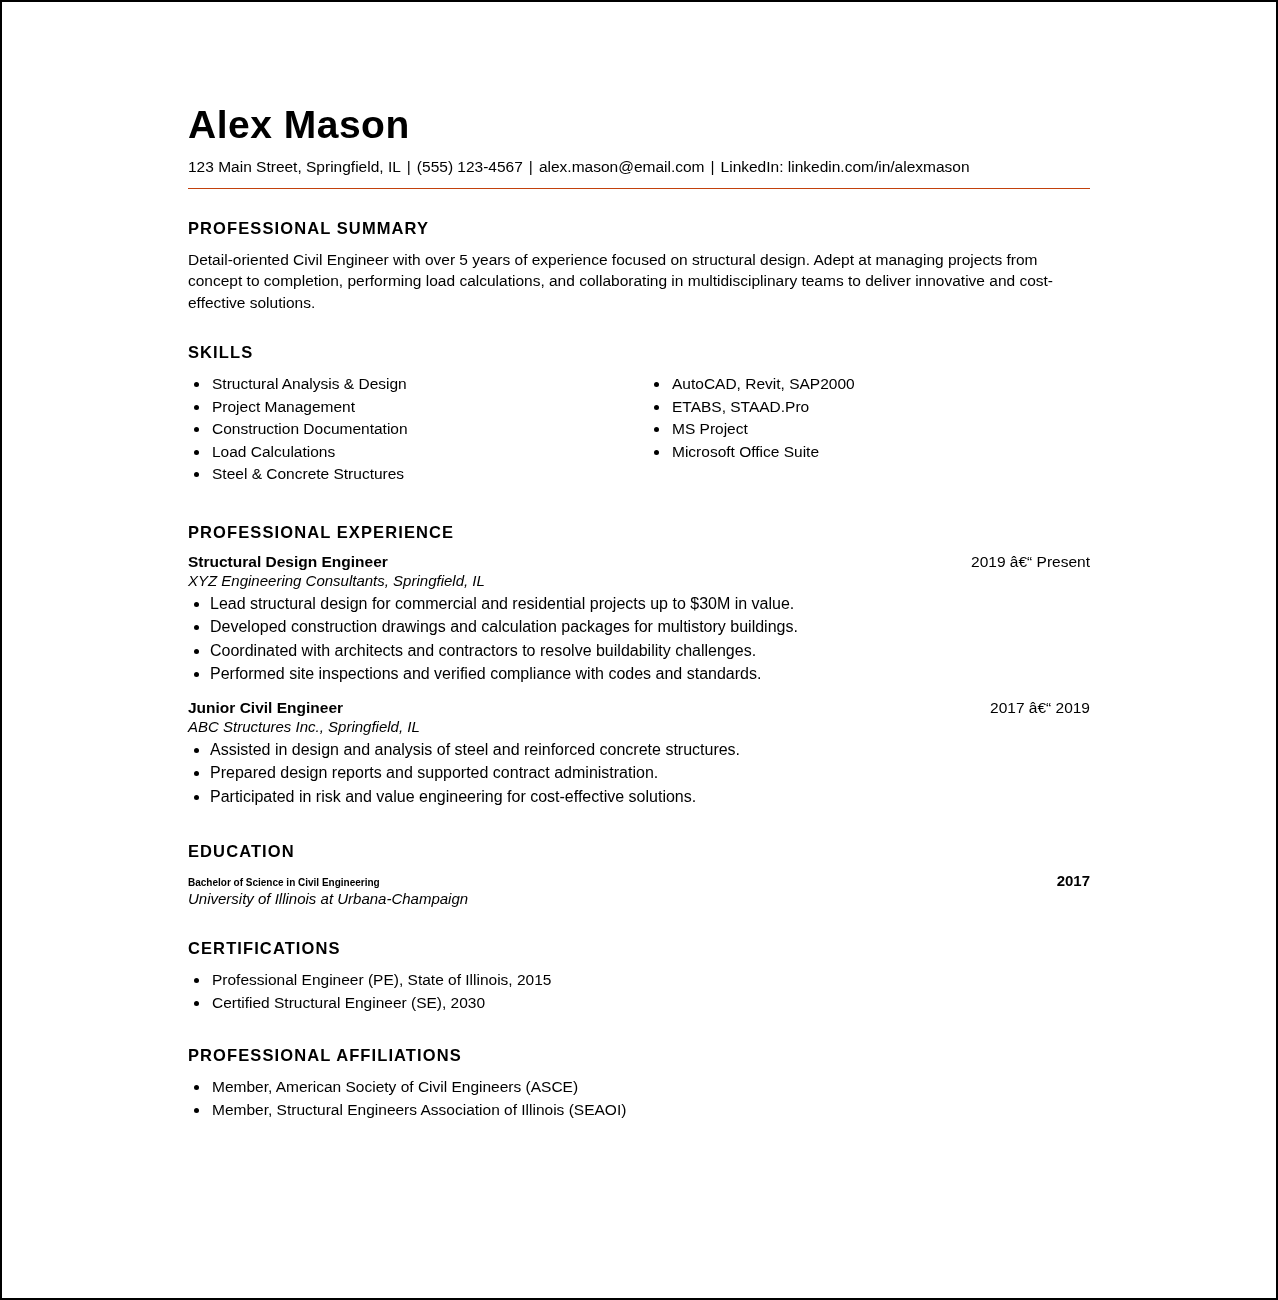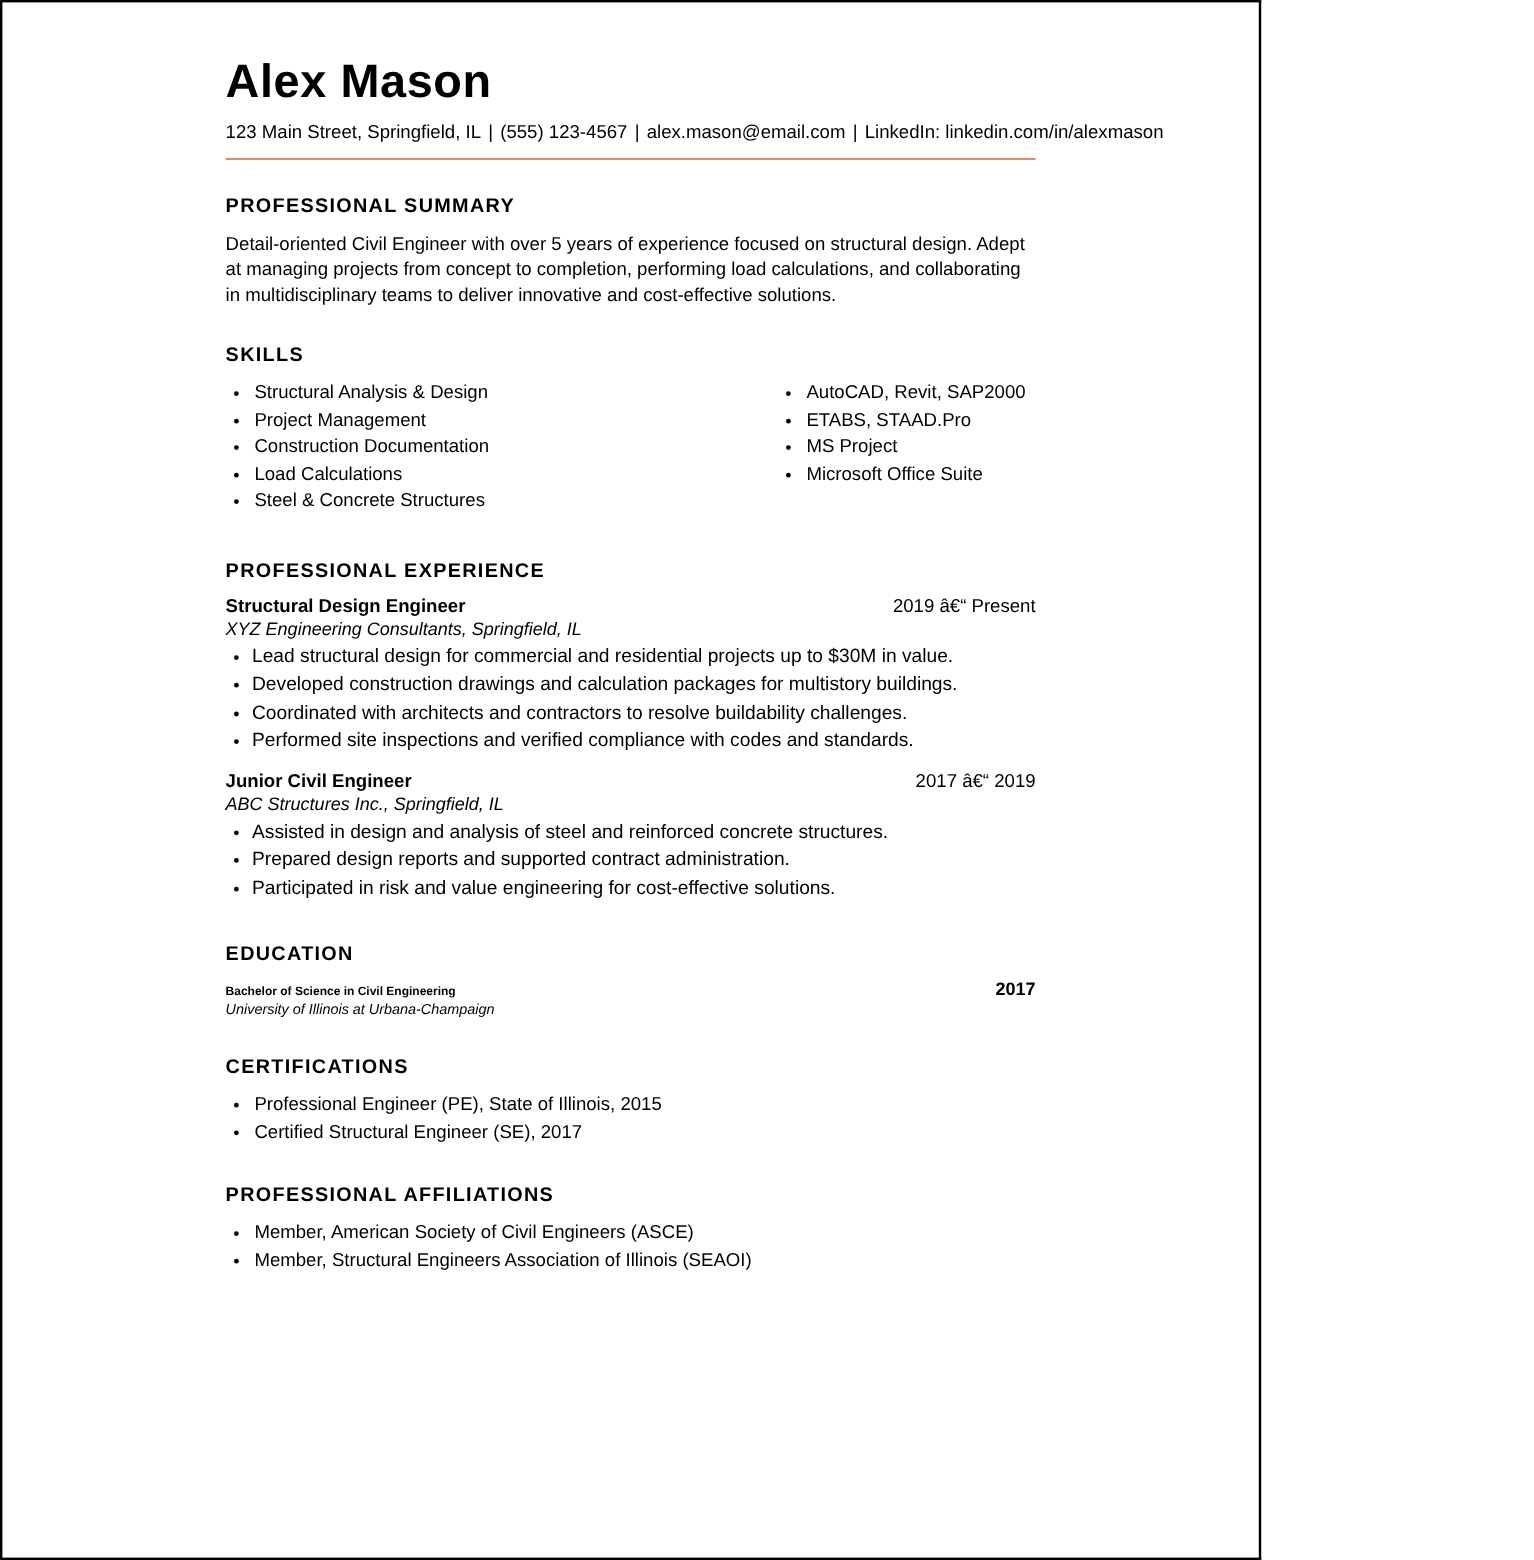--- a/index.html
+++ b/index.html
@@ -8,24 +8,24 @@
     background: #ffffff;
   }
   body {
     width: 1278px;
     min-height: 1300px;
     font-family: "Liberation Sans", sans-serif;
     color: #000000;
     -webkit-font-smoothing: antialiased;
   }
   .page {
-    width: 1051px;
+    width: 1278px;
     min-height: 1300px;
     box-sizing: border-box;
-    padding: 48px 188px 40px 188px;
+    padding: 104px 188px 40px 188px;
     position: relative;
   }
   .border-left {
     position: absolute;
     left: 0;
     top: 0;
     bottom: 0;
     width: 2px;
     background: #000000;
   }
@@ -153,21 +153,21 @@
   }
   .edu-degree {
     font-size: 10px;
     font-weight: bold;
   }
   .edu-year {
     font-size: 15px;
     font-weight: bold;
   }
   .edu-school {
-    font-size: 12px;
+    font-size: 15px;
     font-style: italic;
     margin-top: 1px;
   }
   .exp-section { margin-top: 37px; }
   .edu-section { margin-top: 34px; }
   .cert-section { margin-top: 32px; }
   .aff-section { margin-top: 32px; }
 </style>
 </head>
 <body>
@@ -249,21 +249,21 @@
       <span class="edu-degree">Bachelor of Science in Civil Engineering</span>
       <span class="edu-year">2017</span>
     </div>
     <div class="edu-school">University of Illinois at Urbana-Champaign</div>
   </div>
 
   <div class="section cert-section">
     <h2 class="section-title">CERTIFICATIONS</h2>
     <ul class="bullets">
       <li>Professional Engineer (PE), State of Illinois, 2015</li>
-      <li>Certified Structural Engineer (SE), 2017</li>
+      <li>Certified Structural Engineer (SE), 2030</li>
     </ul>
   </div>
 
   <div class="section aff-section">
     <h2 class="section-title">PROFESSIONAL AFFILIATIONS</h2>
     <ul class="bullets">
       <li>Member, American Society of Civil Engineers (ASCE)</li>
       <li>Member, Structural Engineers Association of Illinois (SEAOI)</li>
     </ul>
   </div>

